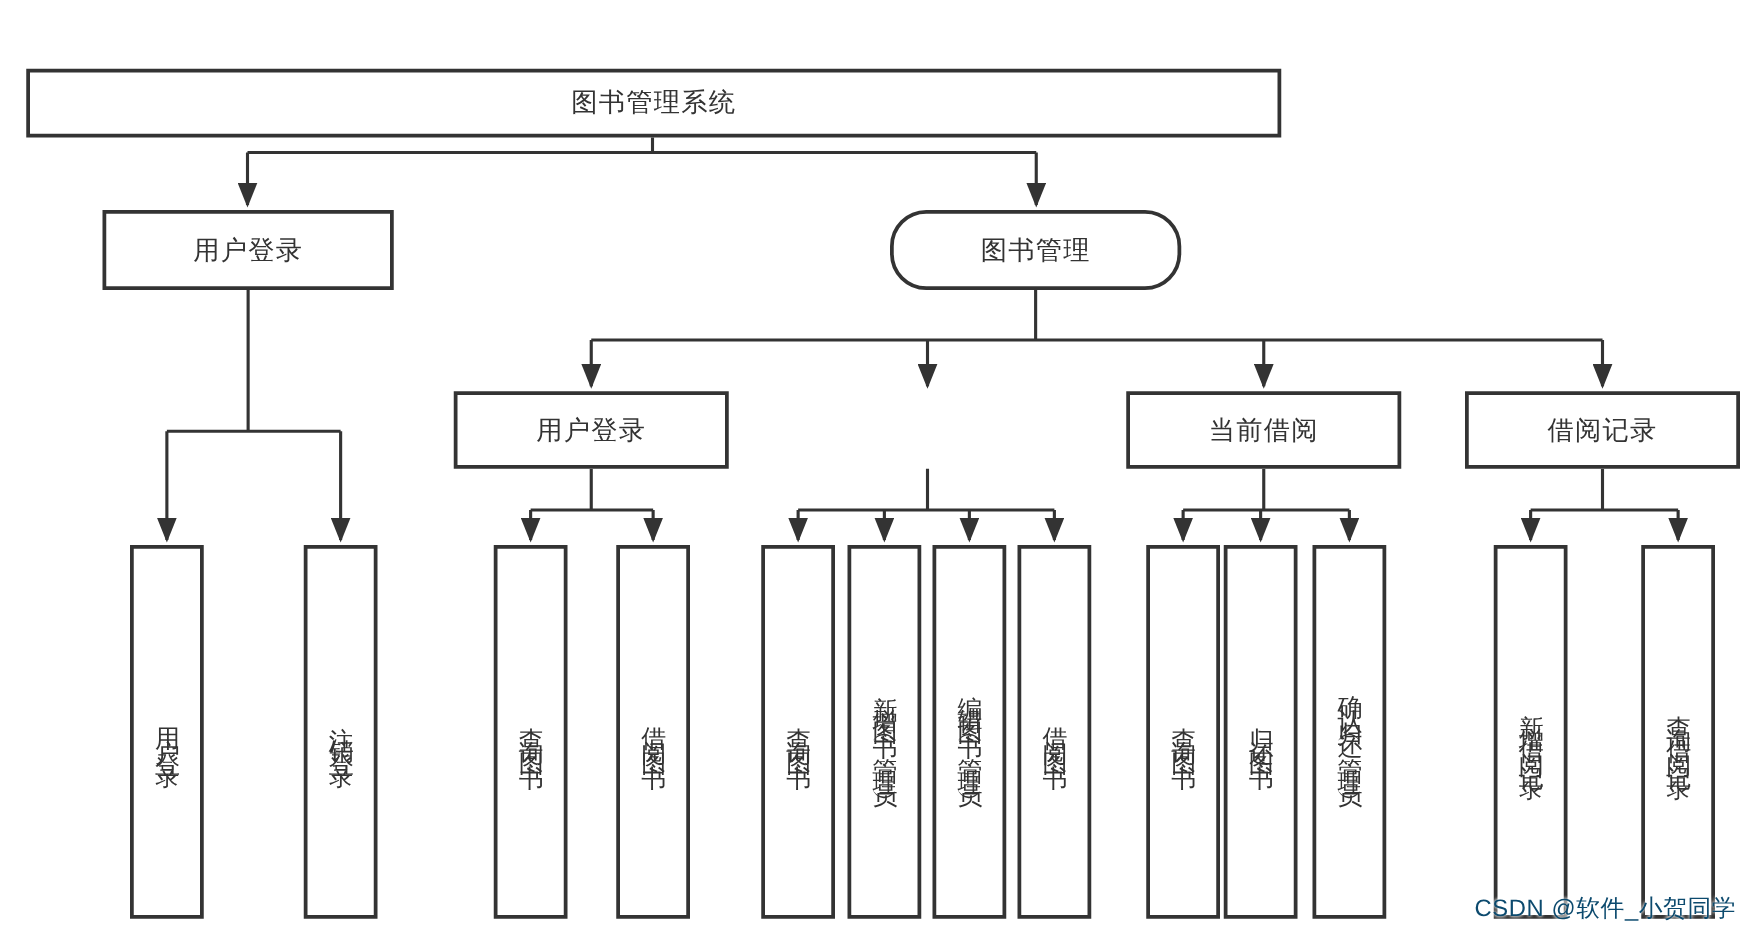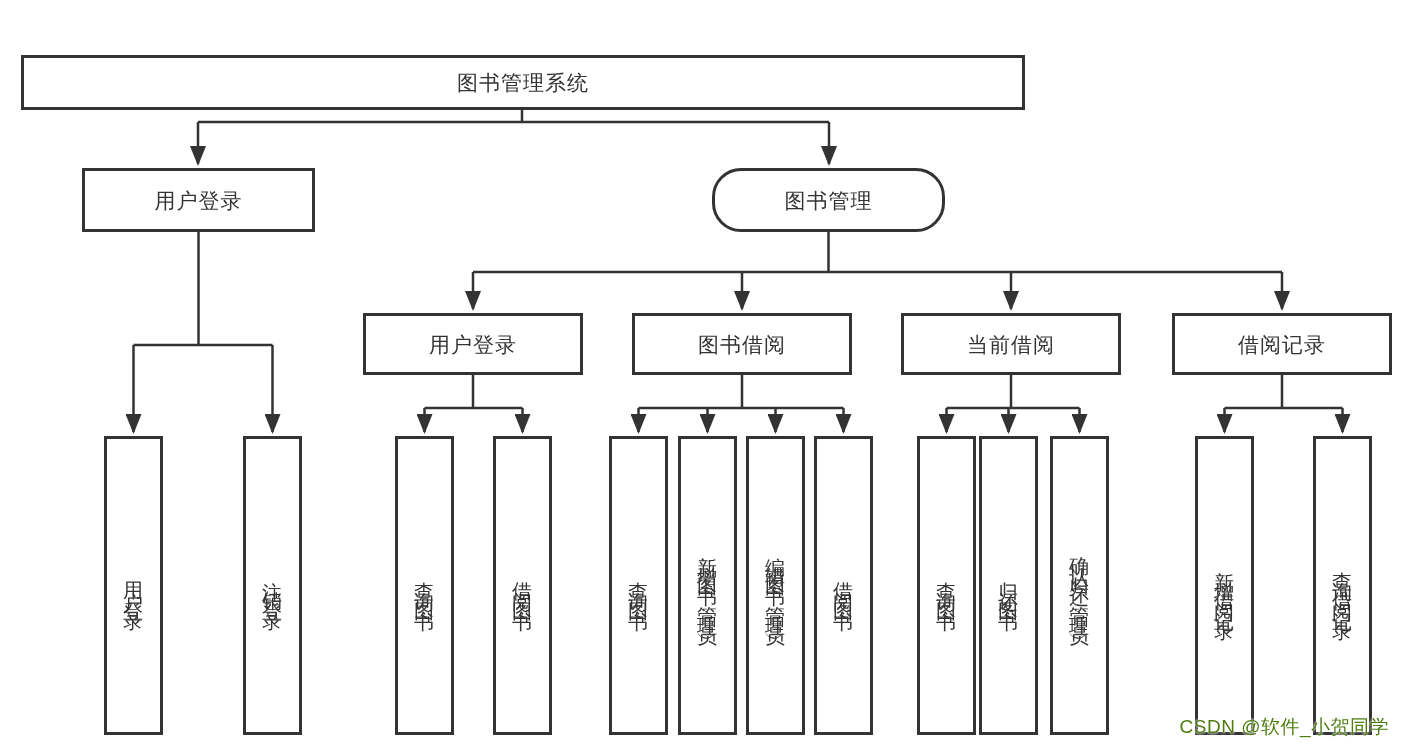--- a/index.html
+++ b/index.html
@@ -42,21 +42,21 @@
     font-size: 20px;
     letter-spacing: 10px;
     line-height: 1;
   }
   .watermark {
     position: absolute;
     right: 16px;
     top: 714px;
     font-size: 19px;
     letter-spacing: 0.5px;
-    color: #4d7c0f;
+    color: #0c4a6e;
     text-shadow: 0 0 3px #ffffff, 0 0 3px #ffffff;
     white-space: nowrap;
     z-index: 5;
   }
 </style>
 </head>
 <body>
 
 <div id="canvas">
 
@@ -109,21 +109,20 @@
       <line x1="1342.5" y1="408" x2="1342.5" y2="432" marker-end="url(#ah)"></line>
     </g>
   </svg>
 
   <div class="node hnode" style="left:21px; top:13px; width:1004px; height:55px;margin-top:42px;">图书管理系统</div>
 
   <div class="node hnode" style="left:82px; top:168px; width:233px; height:64px;">用户登录</div>
   <div class="node hnode" style="left:712px; top:168px; width:233px; height:64px;border-radius:29px;">图书管理</div>
 
   <div class="node hnode" style="left:363px; top:313px; width:220px; height:62px;">用户登录</div>
-  <div class="node hnode" style="left:632px; top:313px; width:220px; height:62px;">图书借阅</div>
   <div class="node hnode" style="left:901px; top:313px; width:220px; height:62px;">当前借阅</div>
   <div class="node hnode" style="left:1172px; top:313px; width:220px; height:62px;">借阅记录</div>
 
   <div class="node vnode" style="left:104px; top:436px; width:59px; height:299px;">用户登录</div>
   <div class="node vnode" style="left:243px; top:436px; width:59px; height:299px;">注销登录</div>
 
   <div class="node vnode" style="left:395px; top:436px; width:59px; height:299px;">查询图书</div>
   <div class="node vnode" style="left:493px; top:436px; width:59px; height:299px;">借阅图书</div>
 
   <div class="node vnode" style="left:609px; top:436px; width:59px; height:299px;">查询图书</div>

